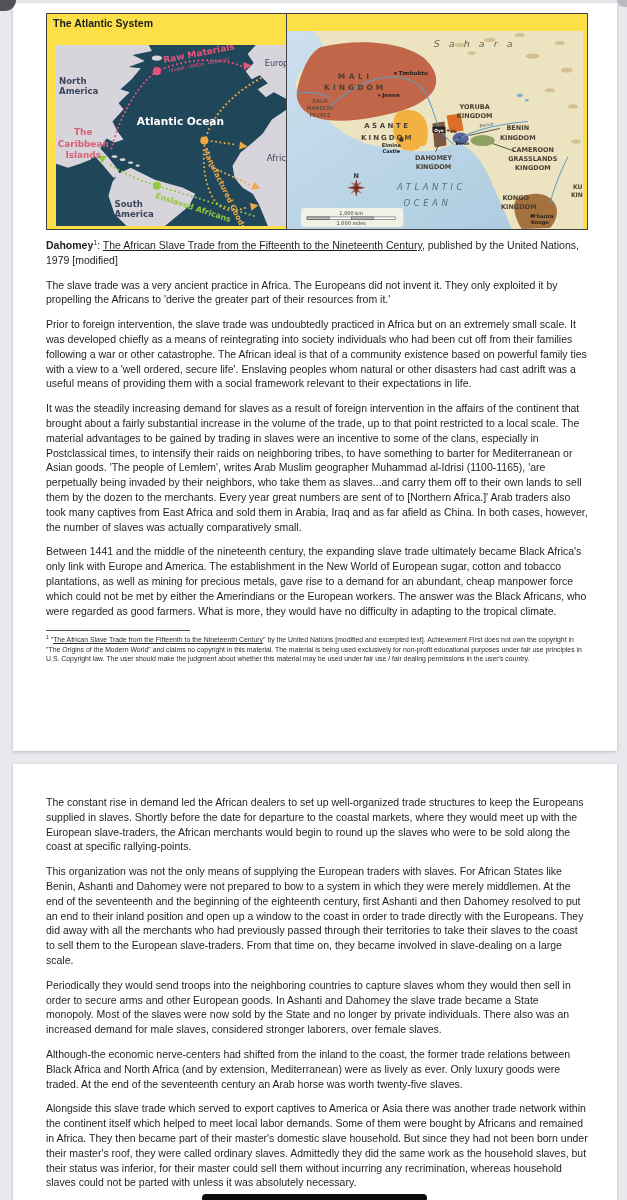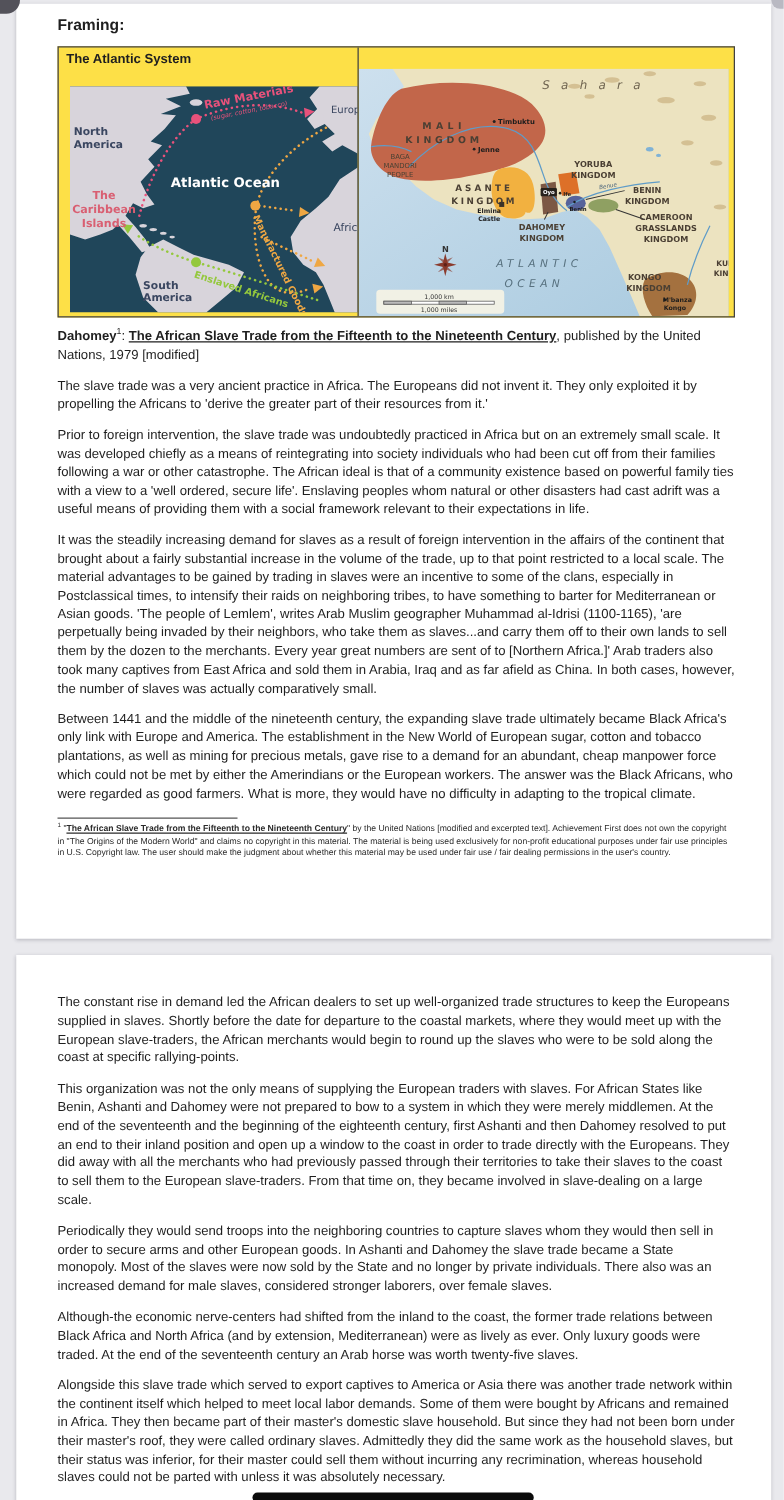--- a/index.html
+++ b/index.html
@@ -27,37 +27,36 @@
   .cell.left{width:239px;}
   .cell.right{width:296px;border-left:1.5px solid #414141;}
   .cell-title{font-weight:bold;font-size:10.5px;padding:3px 6px 0 6px;height:14px;}
   .map{position:absolute;display:block;}
   .map.atlantic{left:9px;top:31px;}
   .map.westafrica{left:0px;top:17px;}
   svg text{font-family:"DejaVu Sans",sans-serif;}
   
   .source{font-size:10.5px;line-height:14.8px;margin:8px 0 0 0;}
   .source .sup{font-size:7px;vertical-align:super;line-height:0;}
-  .u{text-decoration:underline;font-weight:bold;}
+  .u{text-decoration:underline;}
   p.body{font-size:10.5px;line-height:14.8px;margin:10px 0 0 0;}
   p.body.first{}
   .fn-rule{border-top:1px solid #555;width:144px;margin-top:12px;}
   .fn{font-size:6.9px;line-height:9.4px;margin:4px 0 0 0;color:#2b2b2b;}
   .fn .sup{font-size:5px;vertical-align:super;line-height:0;}
   .redaction-bar{width:225px;height:8px;border-radius:4px;background:#0b0b0b;margin:4px 0 0 156px;}
 </style>
 </head>
 <body>
 
 <div class="corner tl"></div>
 <div class="corner tr"></div>
 
 <div class="page page1">
   <div class="content">
-    <div class="heading">Framing:</div>
 
     <div class="fig">
 
       <div class="cell left">
         <div class="cell-title">The Atlantic System</div>
         <svg class="map atlantic" width="231" height="181" viewBox="0 0 229 180" preserveAspectRatio="none">
           <rect x="0" y="0" width="229" height="180" fill="#20465a"></rect>
 
           <path fill="#d8d4db" d="M0,0 L92,0 L95,6 L76,10 L88,16 L72,22 L84,23 L75,34 L64,44 L73,47 L62,58 L67,64 L56,76 L61,86 L67,94 L58,97 L50,93 L44,103 L52,112 L60,122 L64,130 L57,132 L47,120 L38,110 L34,114 L24,118 L12,122 L0,118 Z"></path>
 

